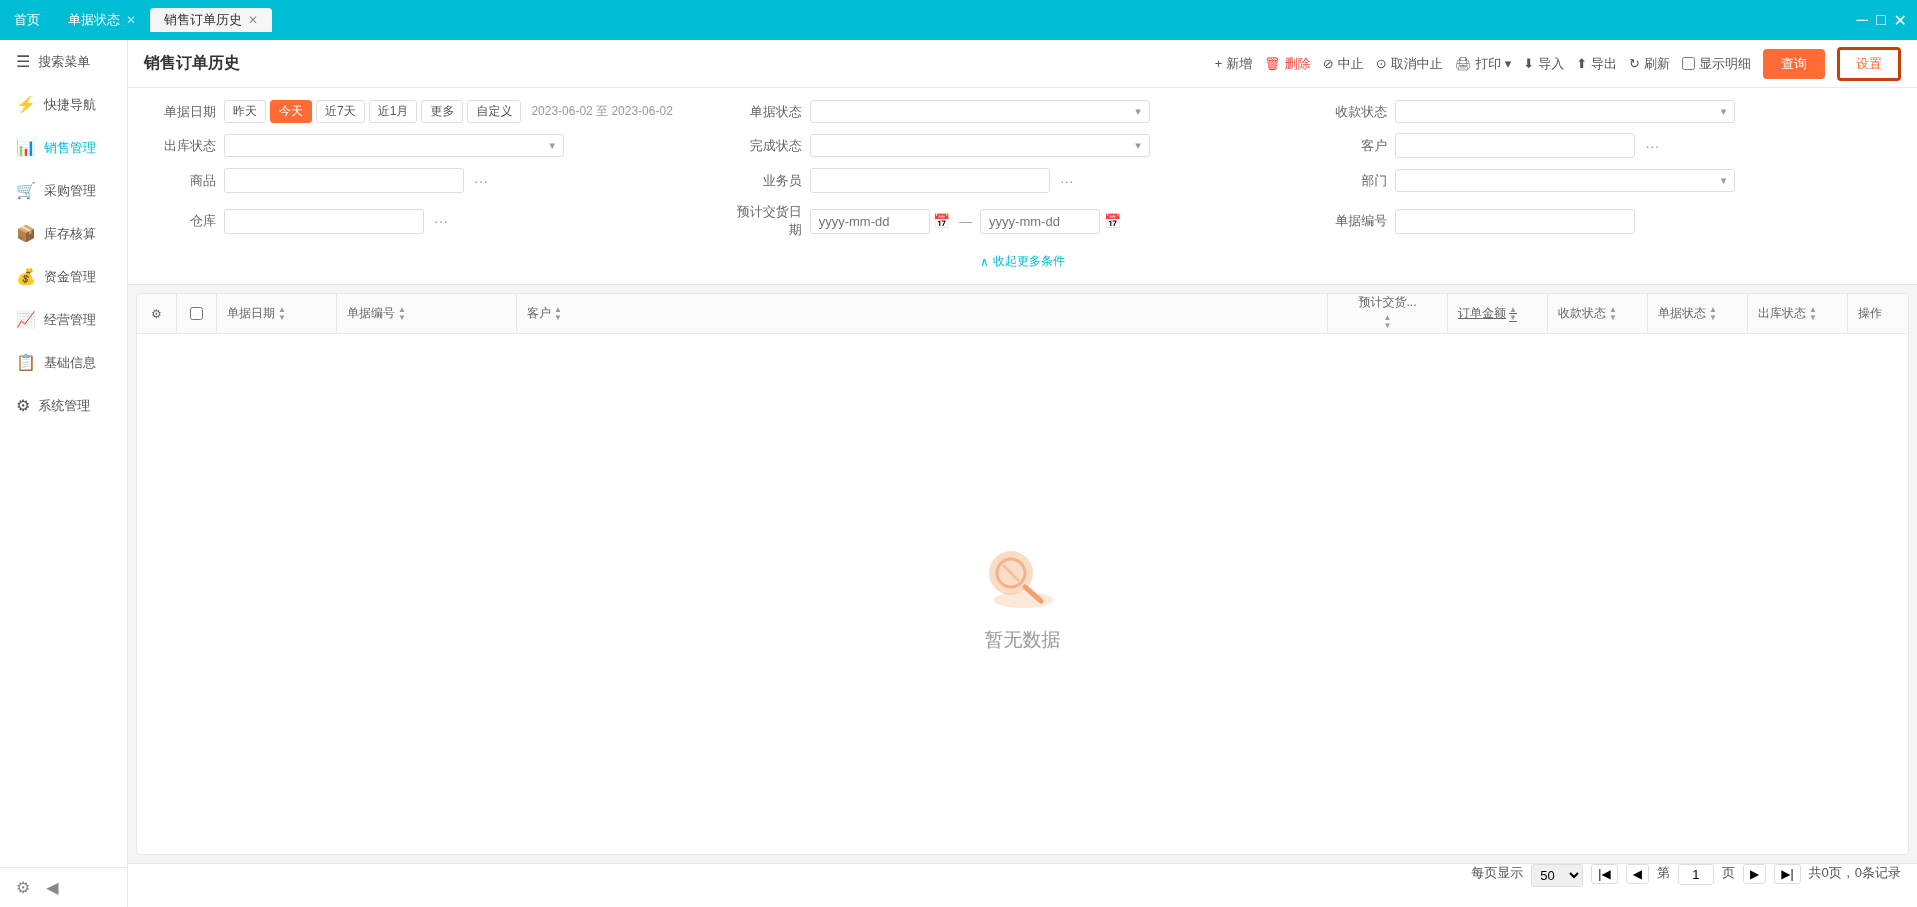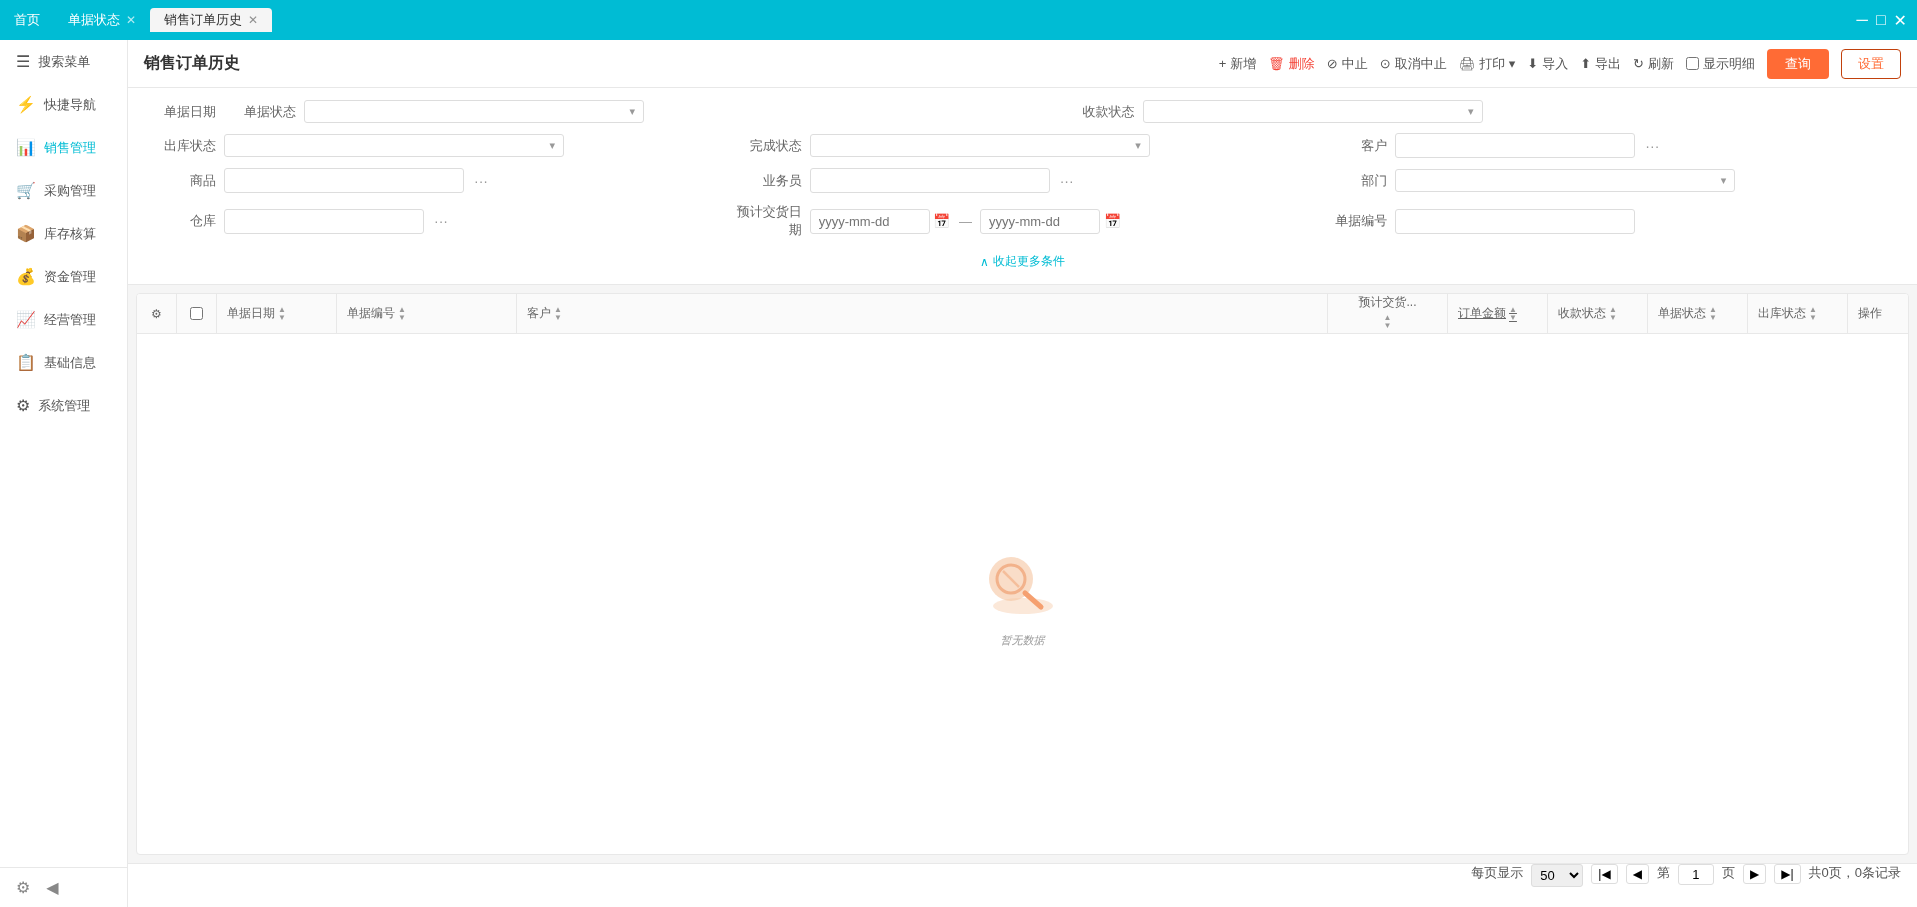--- a/index.html
+++ b/index.html
@@ -135,21 +135,21 @@
       color: #fff;
       border: none;
       padding: 6px 18px;
       border-radius: 4px;
       cursor: pointer;
       font-size: 13px;
     }
     .settings-btn {
       background: #fff;
       color: #ff6b35;
-      border: 1px solid #c2410c;
+      border: 3px solid #c2410c;
       padding: 5px 16px;
       border-radius: 4px;
       cursor: pointer;
       font-size: 13px;
     }
 
     
     .filter-area {
       background: #fff;
       padding: 12px 16px;
@@ -306,23 +306,22 @@
     .sort-icon span { font-size: 8px; line-height: 1; }
 
     
     .empty-state {
       flex: 1;
       display: flex;
       flex-direction: column;
       align-items: center;
       justify-content: center;
       color: #999;
-      font-size: 11px;
+      font-size: 19px;
       gap: 12px;
-      font-style: italic;
     }
     .empty-icon {
       width: 100px;
       height: 80px;
       position: relative;
     }
 
     
     .pagination {
       height: 44px;
@@ -472,20 +471,31 @@
         </label>
         <button class="query-btn">查询</button>
         <button class="settings-btn">设置</button>
       </div>
     </div>
 
     <div class="filter-area">
 
       <div class="filter-row">
         <span class="filter-label">单据日期</span>
+        <div class="filter-field">
+          <div class="date-buttons">
+            <button class="date-btn">昨天</button>
+            <button class="date-btn active">今天</button>
+            <button class="date-btn">近7天</button>
+            <button class="date-btn">近1月</button>
+            <button class="date-btn">更多</button>
+            <button class="date-btn">自定义</button>
+          </div>
+          <span class="date-range-text">2023-06-02 至 2023-06-02</span>
+        </div>
 
         <span class="filter-label">单据状态</span>
         <div class="filter-field">
           <div class="filter-select">
             <span></span>
             <span class="arrow">▾</span>
           </div>
         </div>
 
         <span class="filter-label">收款状态</span>

